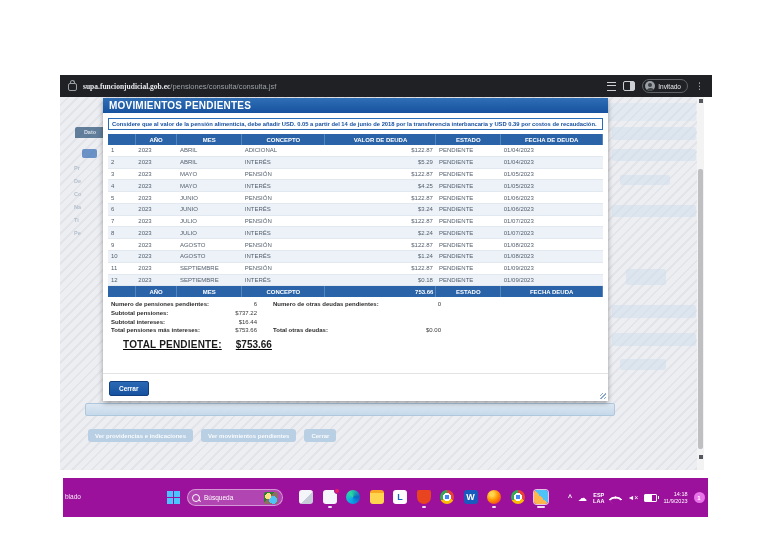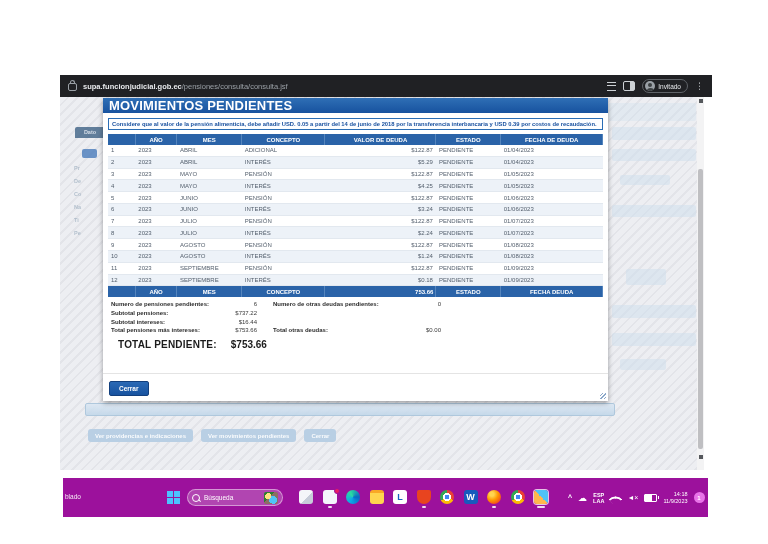--- a/index.html
+++ b/index.html
@@ -5,21 +5,21 @@
   html,body{margin:0;padding:0;background:#fff;}
   body{width:768px;height:544px;position:relative;font-family:"Liberation Sans",sans-serif;overflow:hidden;}
   .abs{position:absolute;}
 
   
   #shot{left:60px;top:75px;width:652px;height:395px;}
   #chrome{left:0;top:0;width:652px;height:22px;background:#202124;display:flex;align-items:center;padding:0 8px;box-sizing:border-box;gap:6px;}
   .lock{width:7px;height:6px;border:1px solid #9aa0a6;border-radius:2px;position:relative;margin-top:2px;}
   .lock::before{content:"";position:absolute;left:1px;top:-4px;width:3px;height:3px;border:1px solid #9aa0a6;border-bottom:none;border-radius:3px 3px 0 0;}
   .url{font-size:7.5px;white-space:nowrap;overflow:hidden;flex:1;}
-  .url .dom{color:#e8eaed;font-weight:bold;}
+  .url .dom{color:#e8eaed;font-weight:bold;font-family:Liberation Serif, serif;}
   .url .path{color:#9aa0a6;}
   .chrome-right{display:flex;align-items:center;gap:7px;}
   .lines-icon{width:9px;height:7px;border-top:1.5px solid #cdd1d5;border-bottom:1.5px solid #cdd1d5;position:relative;}
   .lines-icon::before{content:"";position:absolute;left:0;top:2px;width:9px;height:1.5px;background:#cdd1d5;}
   .side-icon{width:10px;height:8px;border:1.2px solid #cdd1d5;border-radius:2px;position:relative;}
   .side-icon::before{content:"";position:absolute;right:0;top:0;width:4px;height:8px;background:#cdd1d5;}
   .avatar-pill{display:flex;align-items:center;gap:3px;border:1px solid #5f6368;border-radius:9px;padding:1px 6px 1px 2px;}
   .avatar{width:10px;height:10px;border-radius:50%;background:#9aa0a6;position:relative;overflow:hidden;}
   .avatar::before{content:"";position:absolute;left:3px;top:2px;width:4px;height:4px;border-radius:50%;background:#3c4043;}
   .avatar::after{content:"";position:absolute;left:1.5px;top:6.5px;width:7px;height:5px;border-radius:50%;background:#3c4043;}
@@ -38,37 +38,37 @@
   #bg-buttons{left:28px;top:332px;display:flex;gap:8px;}
   .ghost-btn{background:#b9cfe4;color:rgba(255,255,255,.92);font-size:6px;font-weight:bold;padding:3.5px 7px;border-radius:3px;border:none;font-family:"Liberation Sans",sans-serif;}
   
   #sb-track{left:637px;top:0;width:7px;height:373px;background:#f3f3f4;}
   #sb-thumb{left:638px;top:72px;width:5px;height:280px;background:#bfbfc2;border-radius:2px;}
   .sb-arrow{left:639px;width:4px;height:4px;background:#55585c;}
   #page-white-edge{left:644px;top:0;width:8px;height:373px;background:#fff;}
 
   
   #modal{left:43px;top:1px;width:505px;height:303px;background:#fff;box-shadow:0 2px 5px rgba(0,0,0,.35);display:flex;flex-direction:column;}
-  #modal-header{height:15px;background:linear-gradient(#2f6fb5,#17529f);color:#fff;font-size:13px;font-weight:bold;line-height:15px;padding-left:6px;letter-spacing:.2px;}
+  #modal-header{height:15px;background:linear-gradient(#2f6fb5,#17529f);color:#fff;font-size:10px;font-weight:bold;line-height:15px;padding-left:6px;letter-spacing:.2px;}
   #notice{margin:5px 5px 4px;border:1px solid #2a6db5;color:#174f9e;background:#fcfdff;font-size:5.8px;font-weight:bold;padding:2px 3px;white-space:nowrap;overflow:hidden;}
   table{border-collapse:collapse;margin:0 5px;width:495px;table-layout:fixed;}
   th{background:#2a63a8;color:#fff;font-size:6px;font-weight:bold;text-align:center;padding:2.5px 2px;border-right:1px solid #5585bd;overflow:hidden;white-space:nowrap;}
   td{font-size:6px;color:#55606e;padding:2.4px 3px;border-bottom:1px solid #e2e8ef;overflow:hidden;white-space:nowrap;}
   tr:nth-child(even) td{background:#edf2f8;}
   td.c4{text-align:right;}
   .c0{width:5%;} .c1{width:8%;} .c2{width:13%;} .c3{width:17%;} .c4{width:23%;} .c5{width:13%;} .c6{width:21%;}
   #tfoot-row th{border-top:1px solid #fff;}
   #tfoot-row th.c4{text-align:right;}
   #summary{margin:4px 8px 0;}
   .sumrow{display:flex;font-size:6px;margin-bottom:2.6px;align-items:baseline;}
   .sumrow .l1{width:112px;font-weight:bold;color:#2d2d2d;}
   .sumrow .v1{width:34px;text-align:right;color:#3a3a3a;}
   .sumrow .l2{width:122px;margin-left:16px;font-weight:bold;color:#2d2d2d;}
   .sumrow .v2{width:46px;text-align:right;color:#3a3a3a;}
-  #total-row{margin:3px 15px 2px;display:flex;align-items:baseline;}
+  #total-row{margin:3px 20px 2px;display:flex;align-items:baseline;text-decoration:underline;}
   #total-label{font-size:10px;font-weight:bold;color:#1c1c1c;letter-spacing:.2px;}
   #total-value{font-size:10px;font-weight:bold;color:#1c1c1c;margin-left:14px;}
   #modal-footer{border-top:1px solid #e4e4e4;margin-top:auto;padding:3px 6px 5px;position:relative;}
   #close-btn{background:linear-gradient(#2a69b5,#17529f);color:#fff;font-size:6.5px;font-weight:bold;border:1px solid #123f7d;border-radius:2px;padding:3px 9px;font-family:"Liberation Sans",sans-serif;}
   #resize-handle{position:absolute;right:2px;bottom:2px;width:6px;height:6px;background:repeating-linear-gradient(135deg,transparent 0 1.5px,#8aa7c9 1.5px 2.5px);}
 
   
   #taskbar{left:63px;top:478px;width:645px;height:39px;background:#9c119c;display:flex;align-items:center;}
   #weather-frag{position:absolute;left:2px;top:15px;color:rgba(255,255,255,.92);font-size:6.5px;}
   #start{position:absolute;left:104px;top:13px;display:grid;grid-template-columns:6px 6px;grid-template-rows:6px 6px;gap:1px;}

